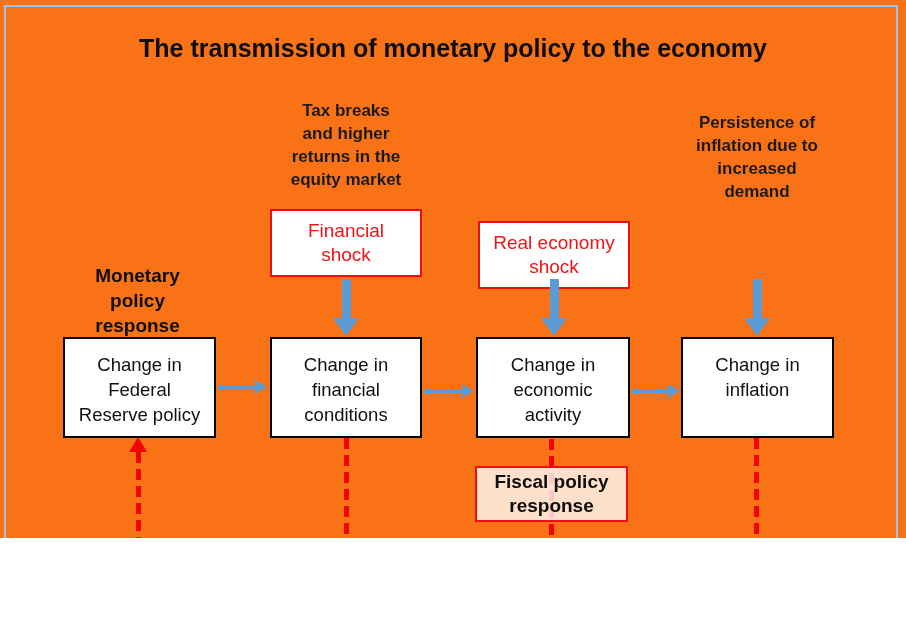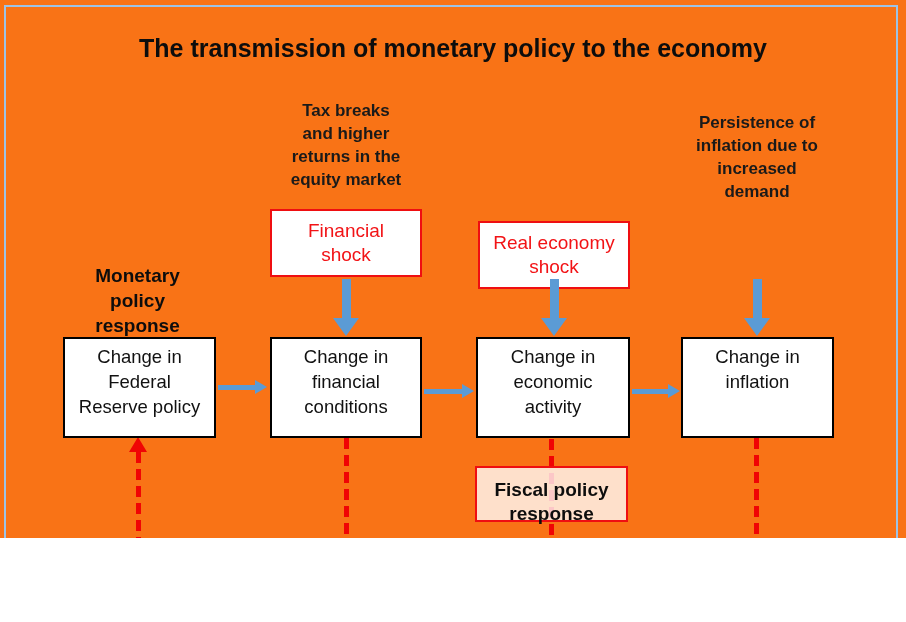--- a/index.html
+++ b/index.html
@@ -21,30 +21,30 @@
     font-size:17px;line-height:23px;color:#1a1a1a;font-weight:bold;
   }
   .shock{
     position:absolute;top:209px;height:68px;border:2px solid #ef0e11;
     box-sizing:border-box;display:flex;align-items:center;justify-content:center;
     text-align:center;color:#f21316;font-size:19px;line-height:24px;background:#fff;
   }
   .flowbox{
     position:absolute;top:337px;height:101px;border:2px solid #000;
     box-sizing:border-box;text-align:center;font-size:18.5px;line-height:25px;
-    padding-top:5px;background:#fff;z-index:3;
+    padding-top:13px;background:#fff;z-index:3;
   }
   .mon-label{
     position:absolute;left:60px;top:255px;width:155px;text-align:center;
     font-weight:bold;font-size:19px;line-height:25px;color:#0d0d0d;margin-top:8px;
   }
   .fiscal{
     position:absolute;left:475px;top:466px;width:153px;height:56px;
     border:2px solid #ef0e11;box-sizing:border-box;text-align:center;
-    font-weight:bold;font-size:19px;line-height:24px;padding-top:10px;
+    font-weight:bold;font-size:19px;line-height:24px;padding-top:2px;
     background:rgba(255,255,255,0.78);z-index:4;color:#0d0d0d;
   }
   .feedback-label{
     position:absolute;left:350px;top:577px;width:230px;text-align:center;
     font-size:20px;color:#1a1a1a;
   }
   
   .v-shaft{position:absolute;width:9px;height:40px;top:279px;background:#5b9bd5;}
   .v-head{position:absolute;top:318px;width:0;height:0;
     border-left:13px solid transparent;border-right:13px solid transparent;

